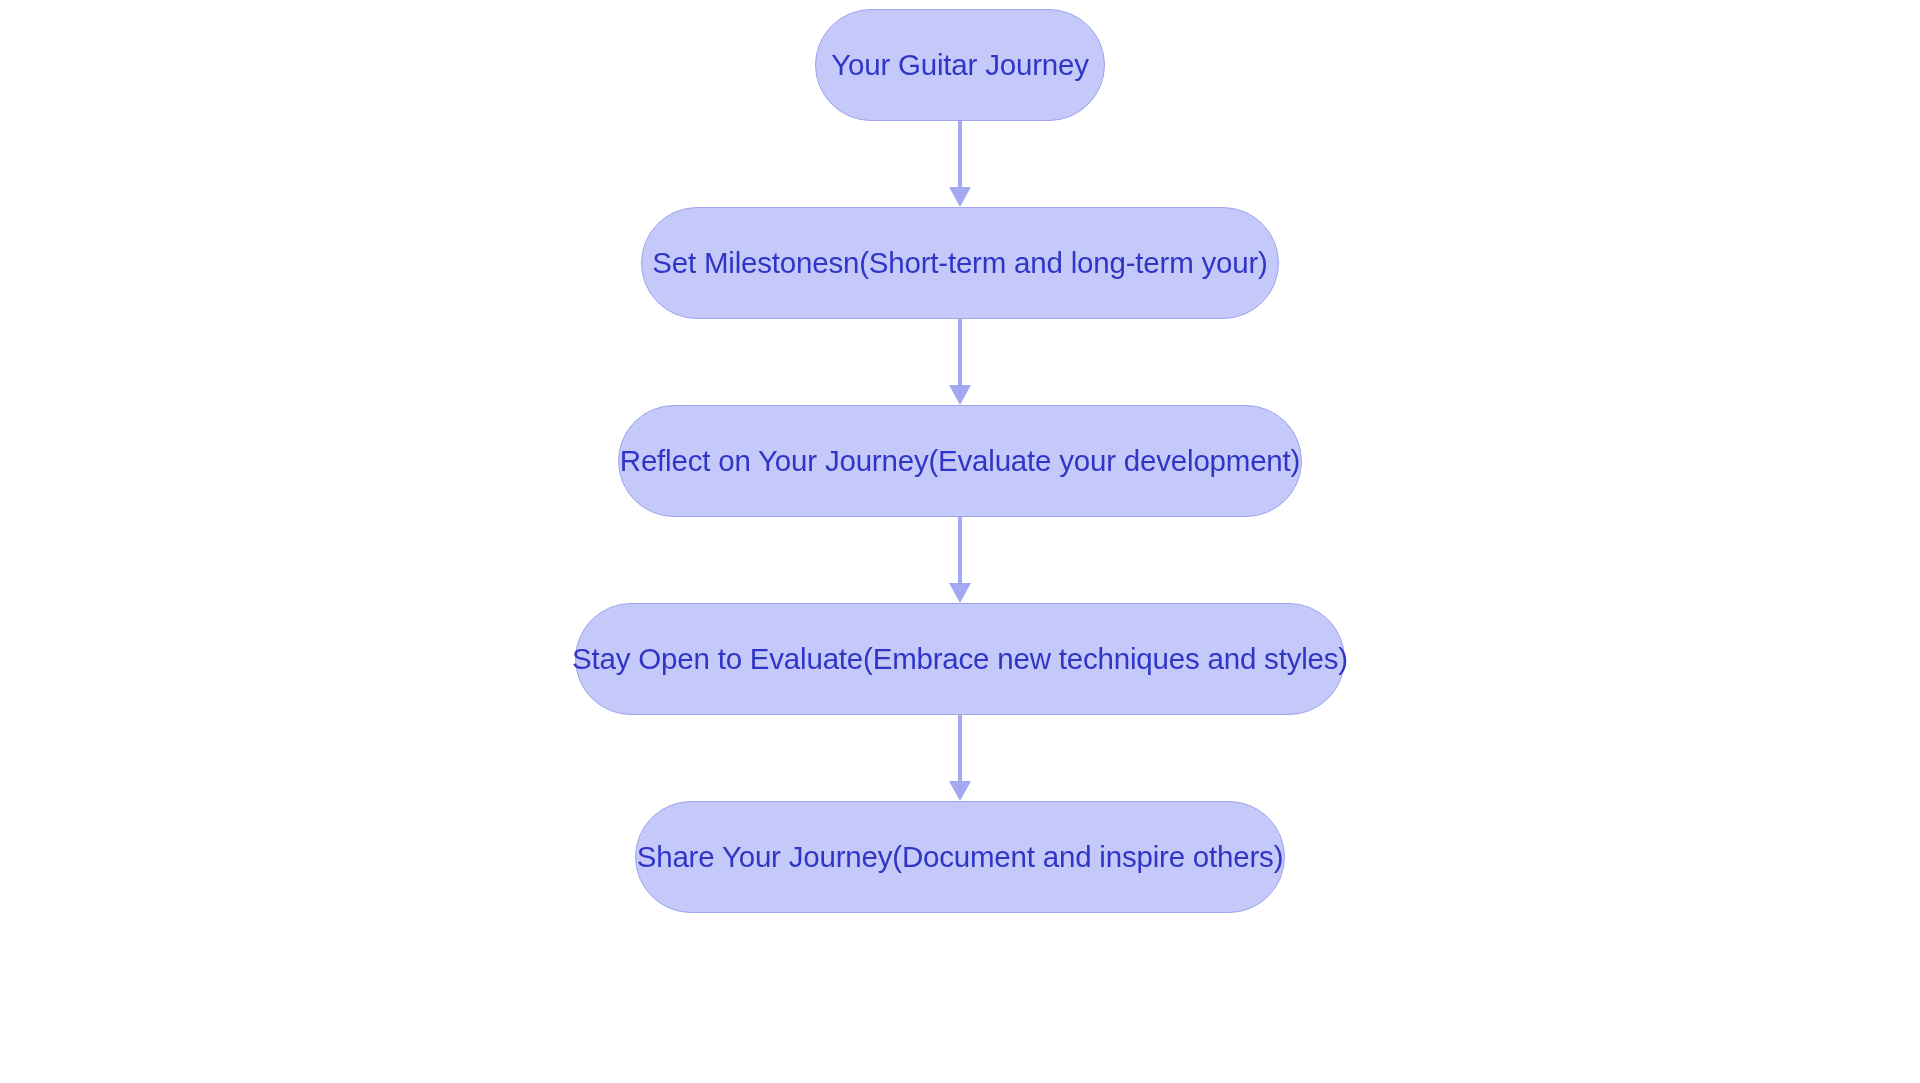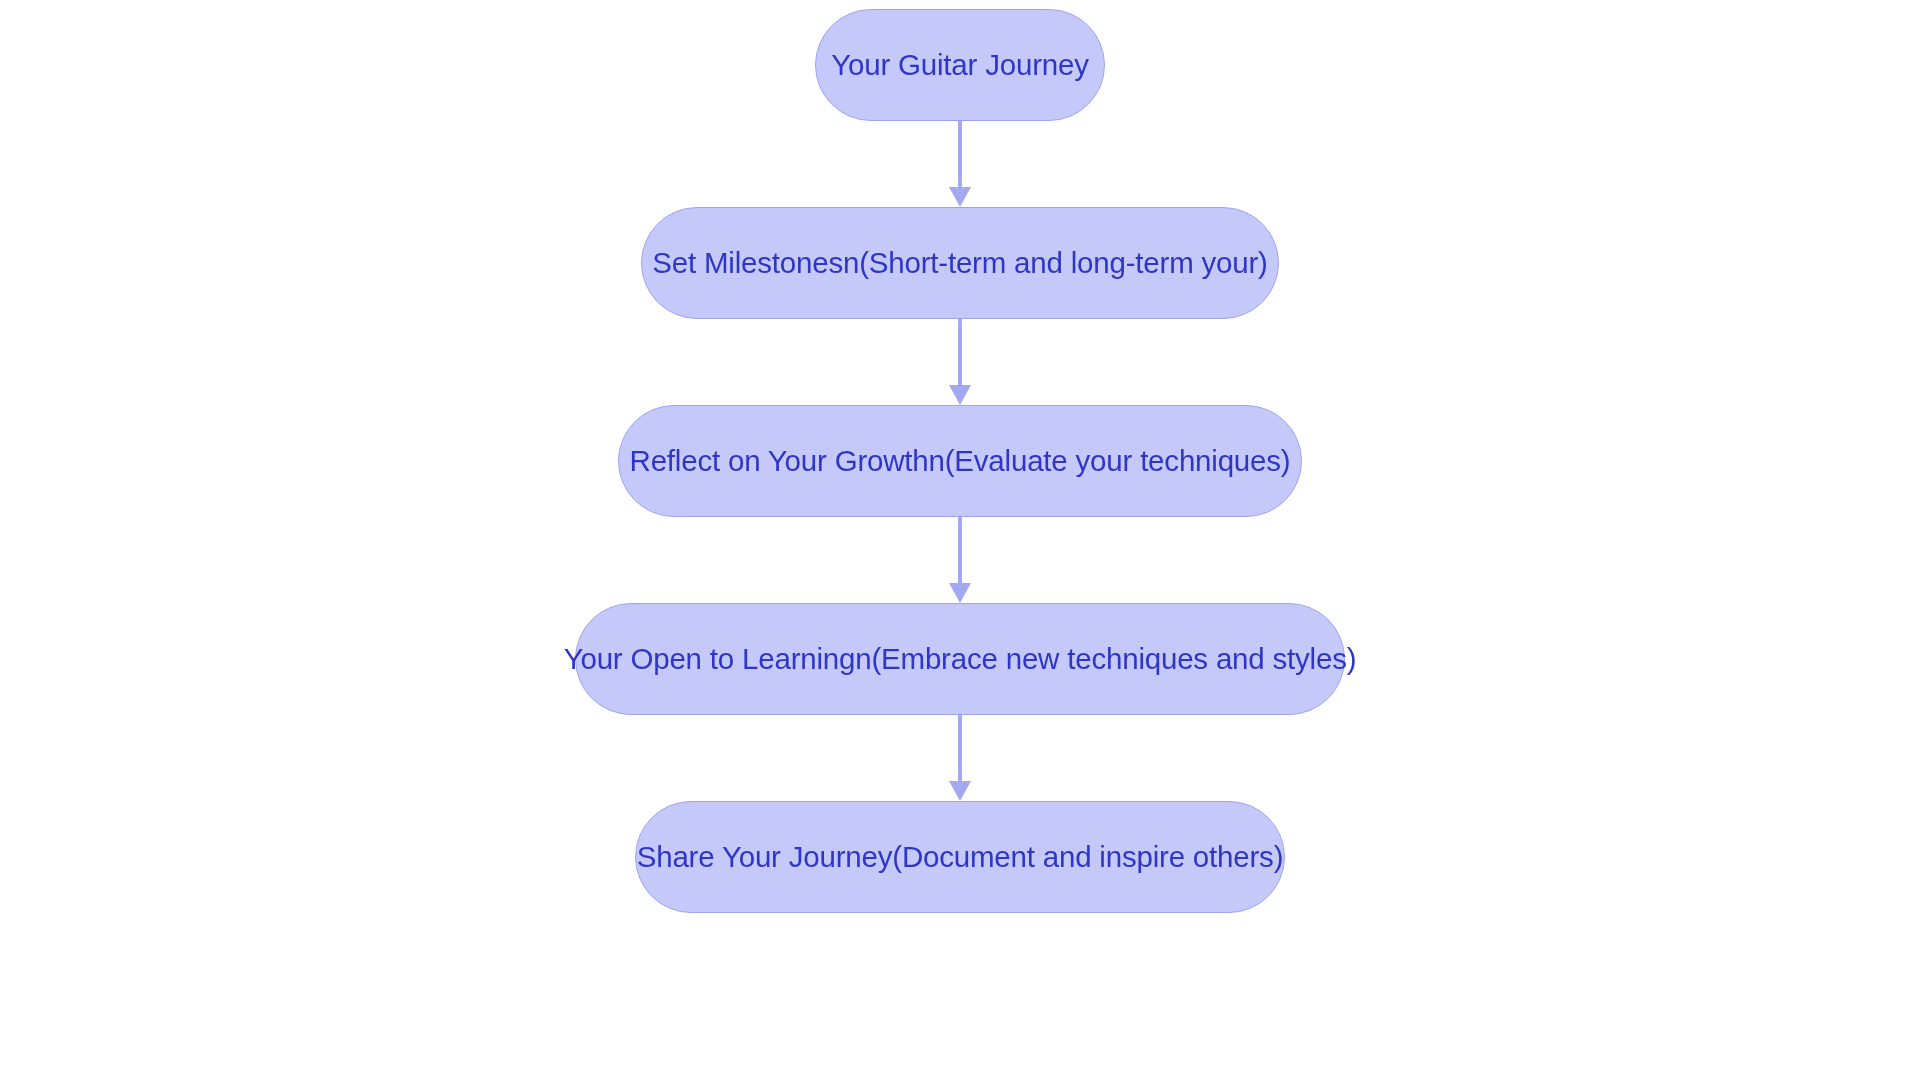--- a/index.html
+++ b/index.html
@@ -105,30 +105,30 @@
     <div class="flow-node" style="width:638px">
       <span class="node-label">Set Milestonesn(Short-term and long-term your)</span>
     </div>
 
     <div class="connector">
       <span class="conn-line"></span>
       <span class="conn-head"></span>
     </div>
 
     <div class="flow-node" style="width:684px">
-      <span class="node-label">Reflect on Your Growthn(Evaluate your techniques)</span>
+      <span class="node-label">Reflect on Your Journey(Evaluate your development)</span>
     </div>
 
     <div class="connector">
       <span class="conn-line"></span>
       <span class="conn-head"></span>
     </div>
 
     <div class="flow-node" style="width:770px">
-      <span class="node-label">Your Open to Learningn(Embrace new techniques and styles)</span>
+      <span class="node-label">Stay Open to Evaluate(Embrace new techniques and styles)</span>
     </div>
 
     <div class="connector">
       <span class="conn-line"></span>
       <span class="conn-head"></span>
     </div>
 
     <div class="flow-node" style="width:650px">
       <span class="node-label">Share Your Journey(Document and inspire others)</span>
     </div>

